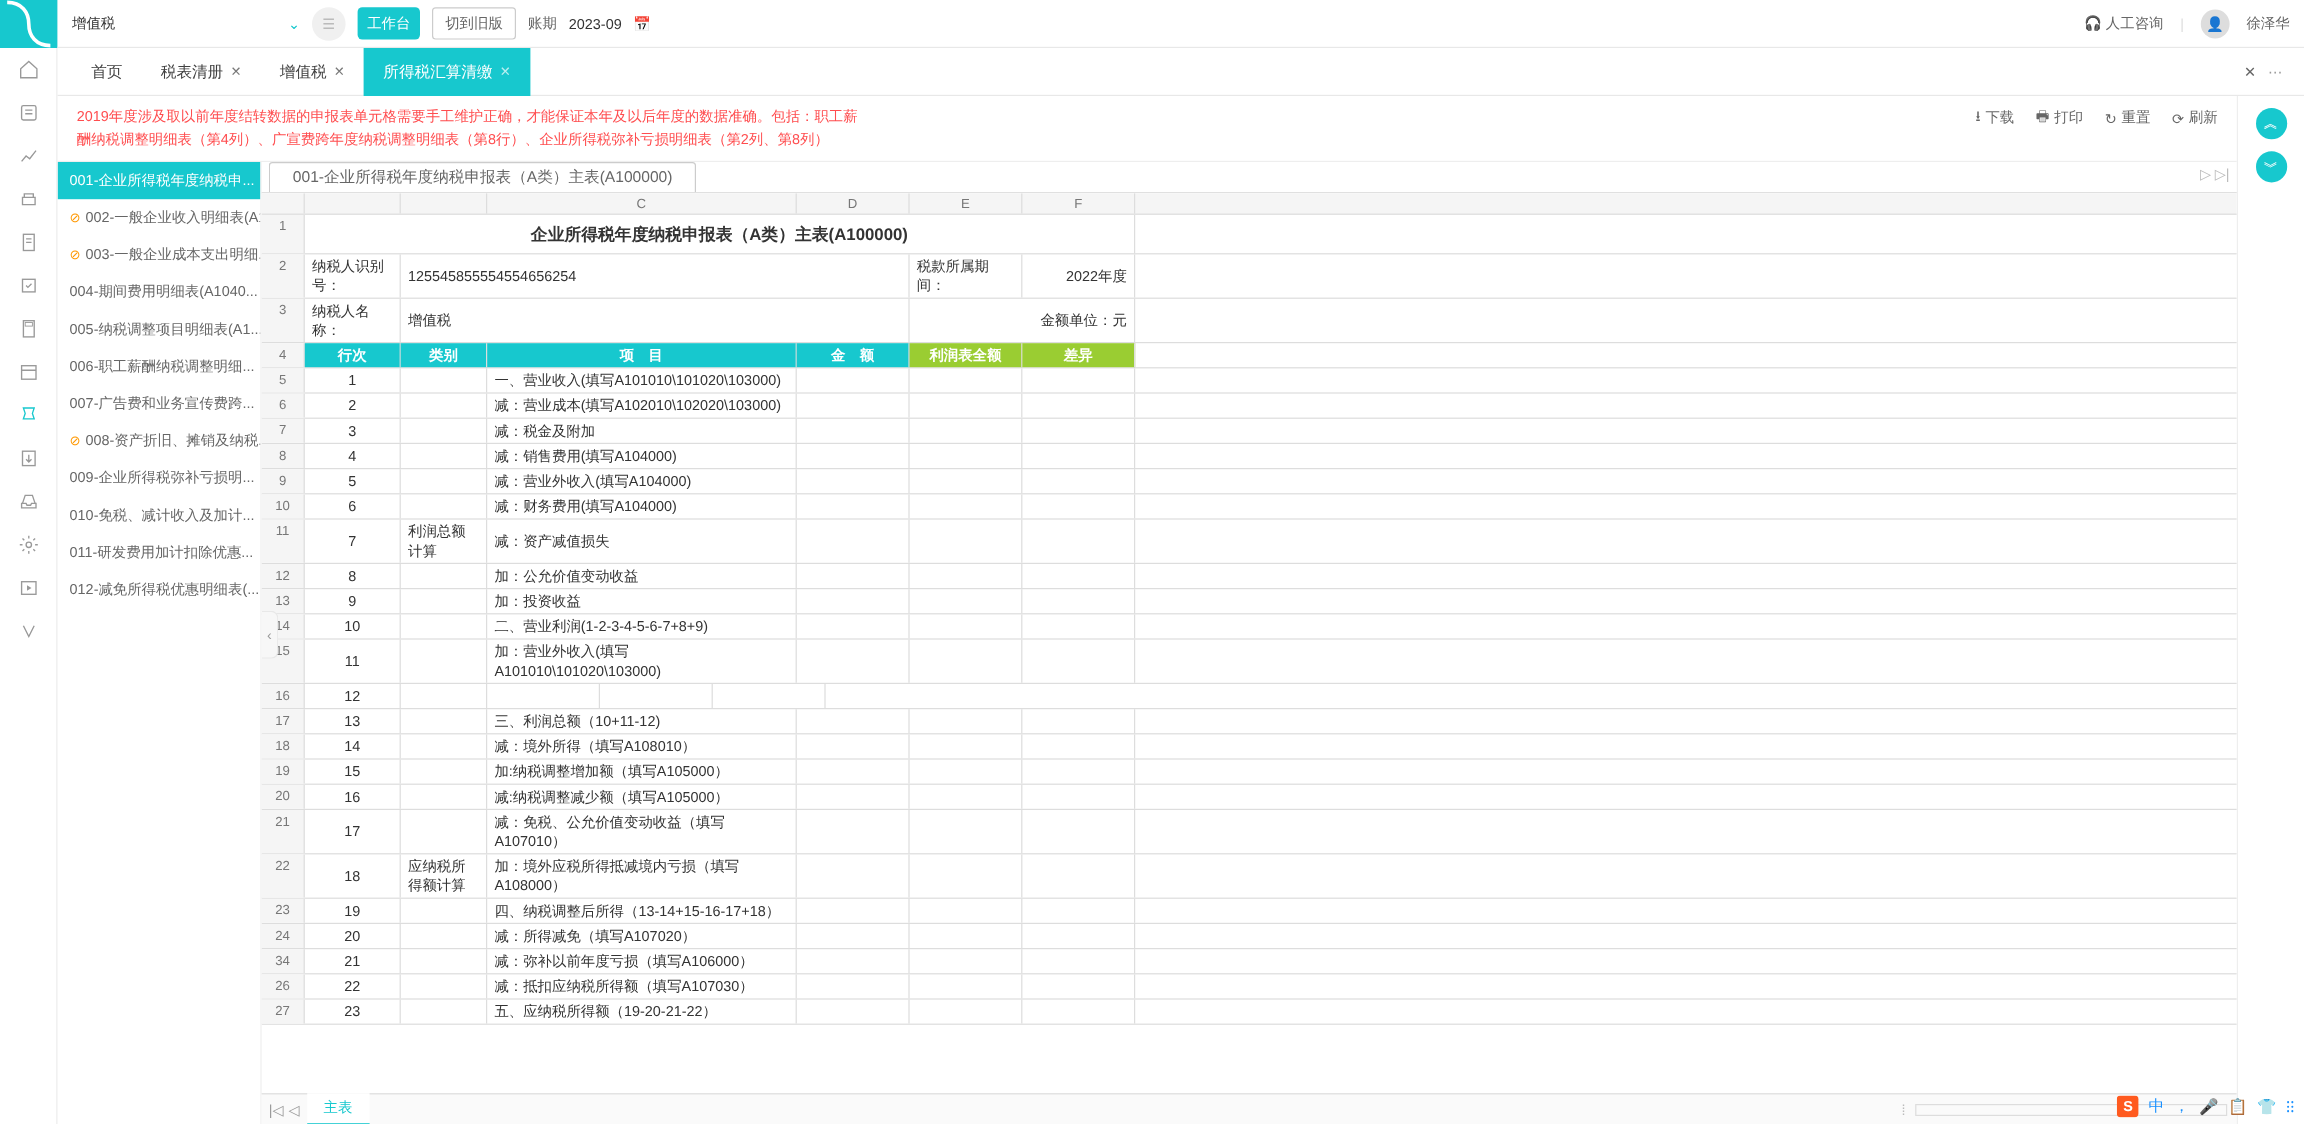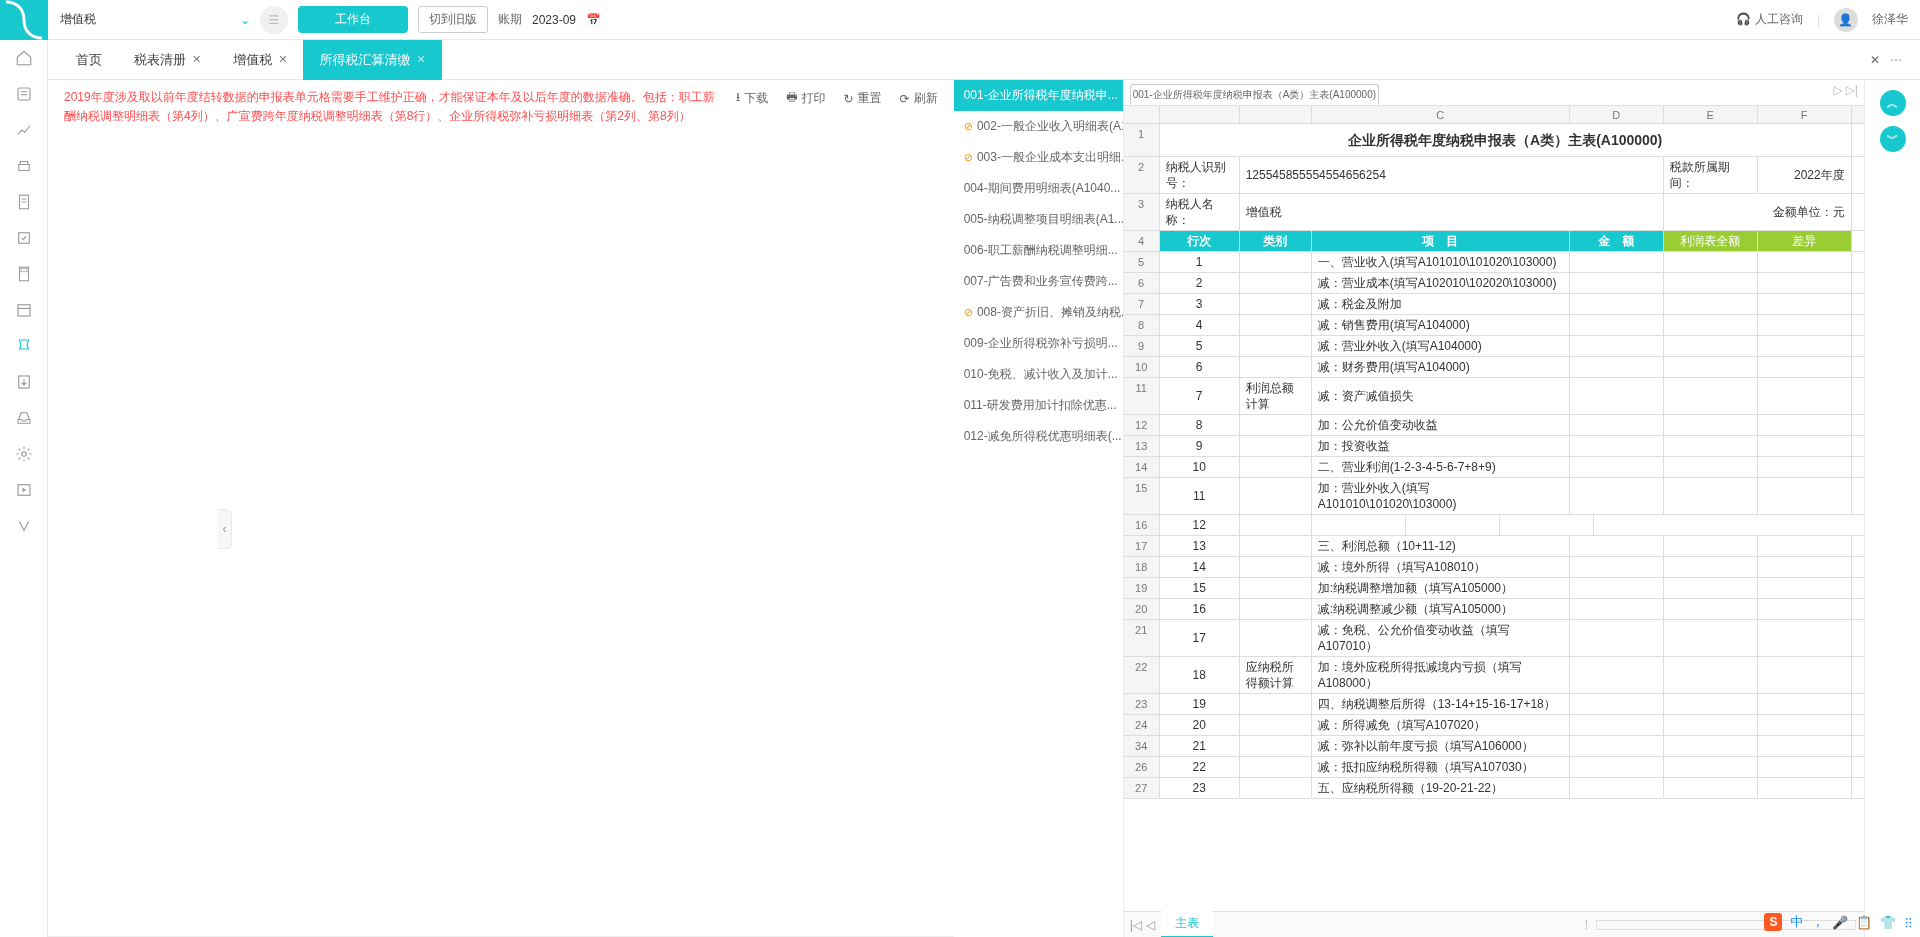--- a/index.html
+++ b/index.html
@@ -8,21 +8,21 @@
 .leftbar{width:48px;background:#fff;border-right:1px solid #e8e8e8;display:flex;flex-direction:column;align-items:center;padding-top:0}
 .logo-box{width:48px;height:40px;background:#17c8ce;display:flex;align-items:center;justify-content:center;color:#fff}
 .leftbar-icon{width:48px;height:36px;display:flex;align-items:center;justify-content:center;color:#999;cursor:pointer}
 .leftbar-icon.active{color:#17c8ce}
 .leftbar-icon svg{width:18px;height:18px;fill:currentColor}
 .main{flex:1;display:flex;flex-direction:column;min-width:0}
 .topbar{height:40px;background:#fff;border-bottom:1px solid #e8e8e8;display:flex;align-items:center;padding:0 12px;gap:10px}
 .company-sel{display:flex;align-items:center;gap:8px;width:190px;color:#333}
 .chev-down{color:#17c8ce}
 .circ-btn{width:28px;height:28px;border-radius:50%;background:#f0f0f0;display:flex;align-items:center;justify-content:center;color:#bbb}
-.workbench-btn{background:#17c8ce;color:#fff;padding:5px 37px;border-radius:4px;cursor:pointer}
+.workbench-btn{background:#17c8ce;color:#fff;padding:5px 8px;border-radius:4px;cursor:pointer}
 .old-ver-btn{border:1px solid #ccc;padding:4px 10px;border-radius:3px;cursor:pointer;color:#666}
 .period-label{color:#666}
 .period-val{color:#333}
 .cal-icon{color:#17c8ce}
 .top-right{margin-left:auto;display:flex;align-items:center;gap:14px;color:#666}
 .avatar{width:24px;height:24px;border-radius:50%;background:#ddd;display:flex;align-items:center;justify-content:center;color:#999}
 .tabbar{height:40px;background:#fff;border-bottom:1px solid #e8e8e8;display:flex;align-items:center;padding:0 12px;gap:0}
 .tab{padding:0 16px;height:40px;display:flex;align-items:center;gap:6px;cursor:pointer;color:#404040;font-size:13px}
 .tab.active{background:#17c8ce;color:#fff}
 .tab-x{font-size:11px;opacity:.7}
@@ -34,48 +34,48 @@
 .toolbar{margin-left:auto;display:flex;gap:18px;color:#666;font-size:12px}
 .tool-item{display:flex;align-items:center;gap:4px;cursor:pointer}
 .body-row{flex:1;display:flex;min-height:0}
 .form-list{width:170px;border-right:1px solid #eee;overflow-y:auto}
 .form-item{padding:7px 10px;font-size:12px;color:#666;cursor:pointer;white-space:nowrap;overflow:hidden;text-overflow:ellipsis;display:flex;align-items:center;gap:4px}
 .form-item.active{background:#17c8ce;color:#fff}
 .form-item .warn{color:#ff9800;font-size:11px}
 .collapse-handle{position:absolute;left:170px;top:50%;width:14px;height:40px;background:#f7f7f7;border:1px solid #e8e8e8;border-left:none;display:flex;align-items:center;justify-content:center;color:#999;cursor:pointer;border-radius:0 6px 6px 0;z-index:5}
 .sheet-wrap{flex:1;display:flex;flex-direction:column;min-width:0}
 .sheet-tabs-top{height:26px;border-bottom:1px solid #e0e0e0;display:flex;align-items:flex-end;padding-left:6px;position:relative}
-.sheet-tab-top{background:#fff;border:1px solid #ccc;border-bottom:none;padding:3px 2px;font-size:10px;color:#666;border-radius:3px 3px 0 0;margin-right:4px}
+.sheet-tab-top{background:#fff;border:1px solid #ccc;border-bottom:none;padding:3px 19px;font-size:13px;color:#666;border-radius:3px 3px 0 0;margin-right:4px}
 .sheet-tabs-top .nav-r{position:absolute;right:6px;top:3px;color:#bbb;display:flex;gap:3px}
 .grid-area{flex:1;overflow:auto;position:relative}
 .col-headers{display:flex;background:#f5f5f5;border-bottom:1px solid #ddd;font-size:11px;color:#777;height:18px;position:sticky;top:0}
 .col-h{border-right:1px solid #ddd;text-align:center;line-height:18px}
 .rh{width:36px;flex:none}
 .c-a{width:80px;flex:none}
 .c-b{width:72px;flex:none}
 .c-c{width:258px;flex:none}
 .c-d{width:94px;flex:none}
 .c-e{width:94px;flex:none}
 .c-f{width:94px;flex:none}
 .sheet-row{display:flex;border-bottom:1px solid #ddd;min-height:20px}
 .row-head{width:36px;flex:none;background:#f5f5f5;border-right:1px solid #ddd;text-align:center;font-size:11px;color:#777;line-height:20px}
 .cell{border-right:1px solid #ddd;padding:2px 6px;font-size:12px;line-height:16px;display:flex;align-items:center}
 .title-row .cell{justify-content:center;font-weight:bold;font-size:14px;height:32px}
 .hdr-green{background:#17c8ce;color:#fff;justify-content:center;font-weight:bold}
-.hdr-lime{background:#9acd32;color:#fff;justify-content:center;font-weight:normal}
+.hdr-lime{background:#9acd32;color:#fff;justify-content:center;font-weight:bold}
 .row-num{justify-content:center}
 .sheet-bottom{height:26px;border-top:1px solid #ddd;display:flex;align-items:center;background:#fafafa;font-size:12px}
 .sheet-bottom .nav{padding:0 6px;color:#999;display:flex;gap:4px}
 .sheet-bottom .btab{padding:4px 14px;color:#17c8ce;border-bottom:2px solid #17c8ce;background:#fff}
 .sheet-bottom .scroll-track{flex:1;height:12px;margin:0 8px;position:relative}
 .year-rail{width:56px;background:#fff;border-left:1px solid #eee;display:flex;flex-direction:column;align-items:center;padding-top:6px;gap:2px}
 .year-btn{width:44px;padding:5px 0;text-align:center;font-size:12px;color:#999;cursor:pointer;border-radius:4px}
 .year-btn.active{background:#17c8ce;color:#fff}
 .year-circ{width:26px;height:26px;border-radius:50%;background:#17c8ce;color:#fff;display:flex;align-items:center;justify-content:center;margin:4px 0}
-.content-col{flex:1;display:flex;flex-direction:row;min-width:0}
+.content-col{flex:1;display:flex;flex-direction:column;min-width:0}
 .ime-bar{position:fixed;right:8px;bottom:6px;display:flex;align-items:center;gap:8px;font-size:13px;color:#1890ff}
 .ime-logo{width:18px;height:18px;background:#ff5a1f;border-radius:3px;color:#fff;display:flex;align-items:center;justify-content:center;font-weight:bold;font-size:12px}
 </style>
 </head>
 <body>
 
 <div class="app">
   <div class="leftbar">
     <div class="logo-box">
         <svg viewBox="0 0 24 24">

